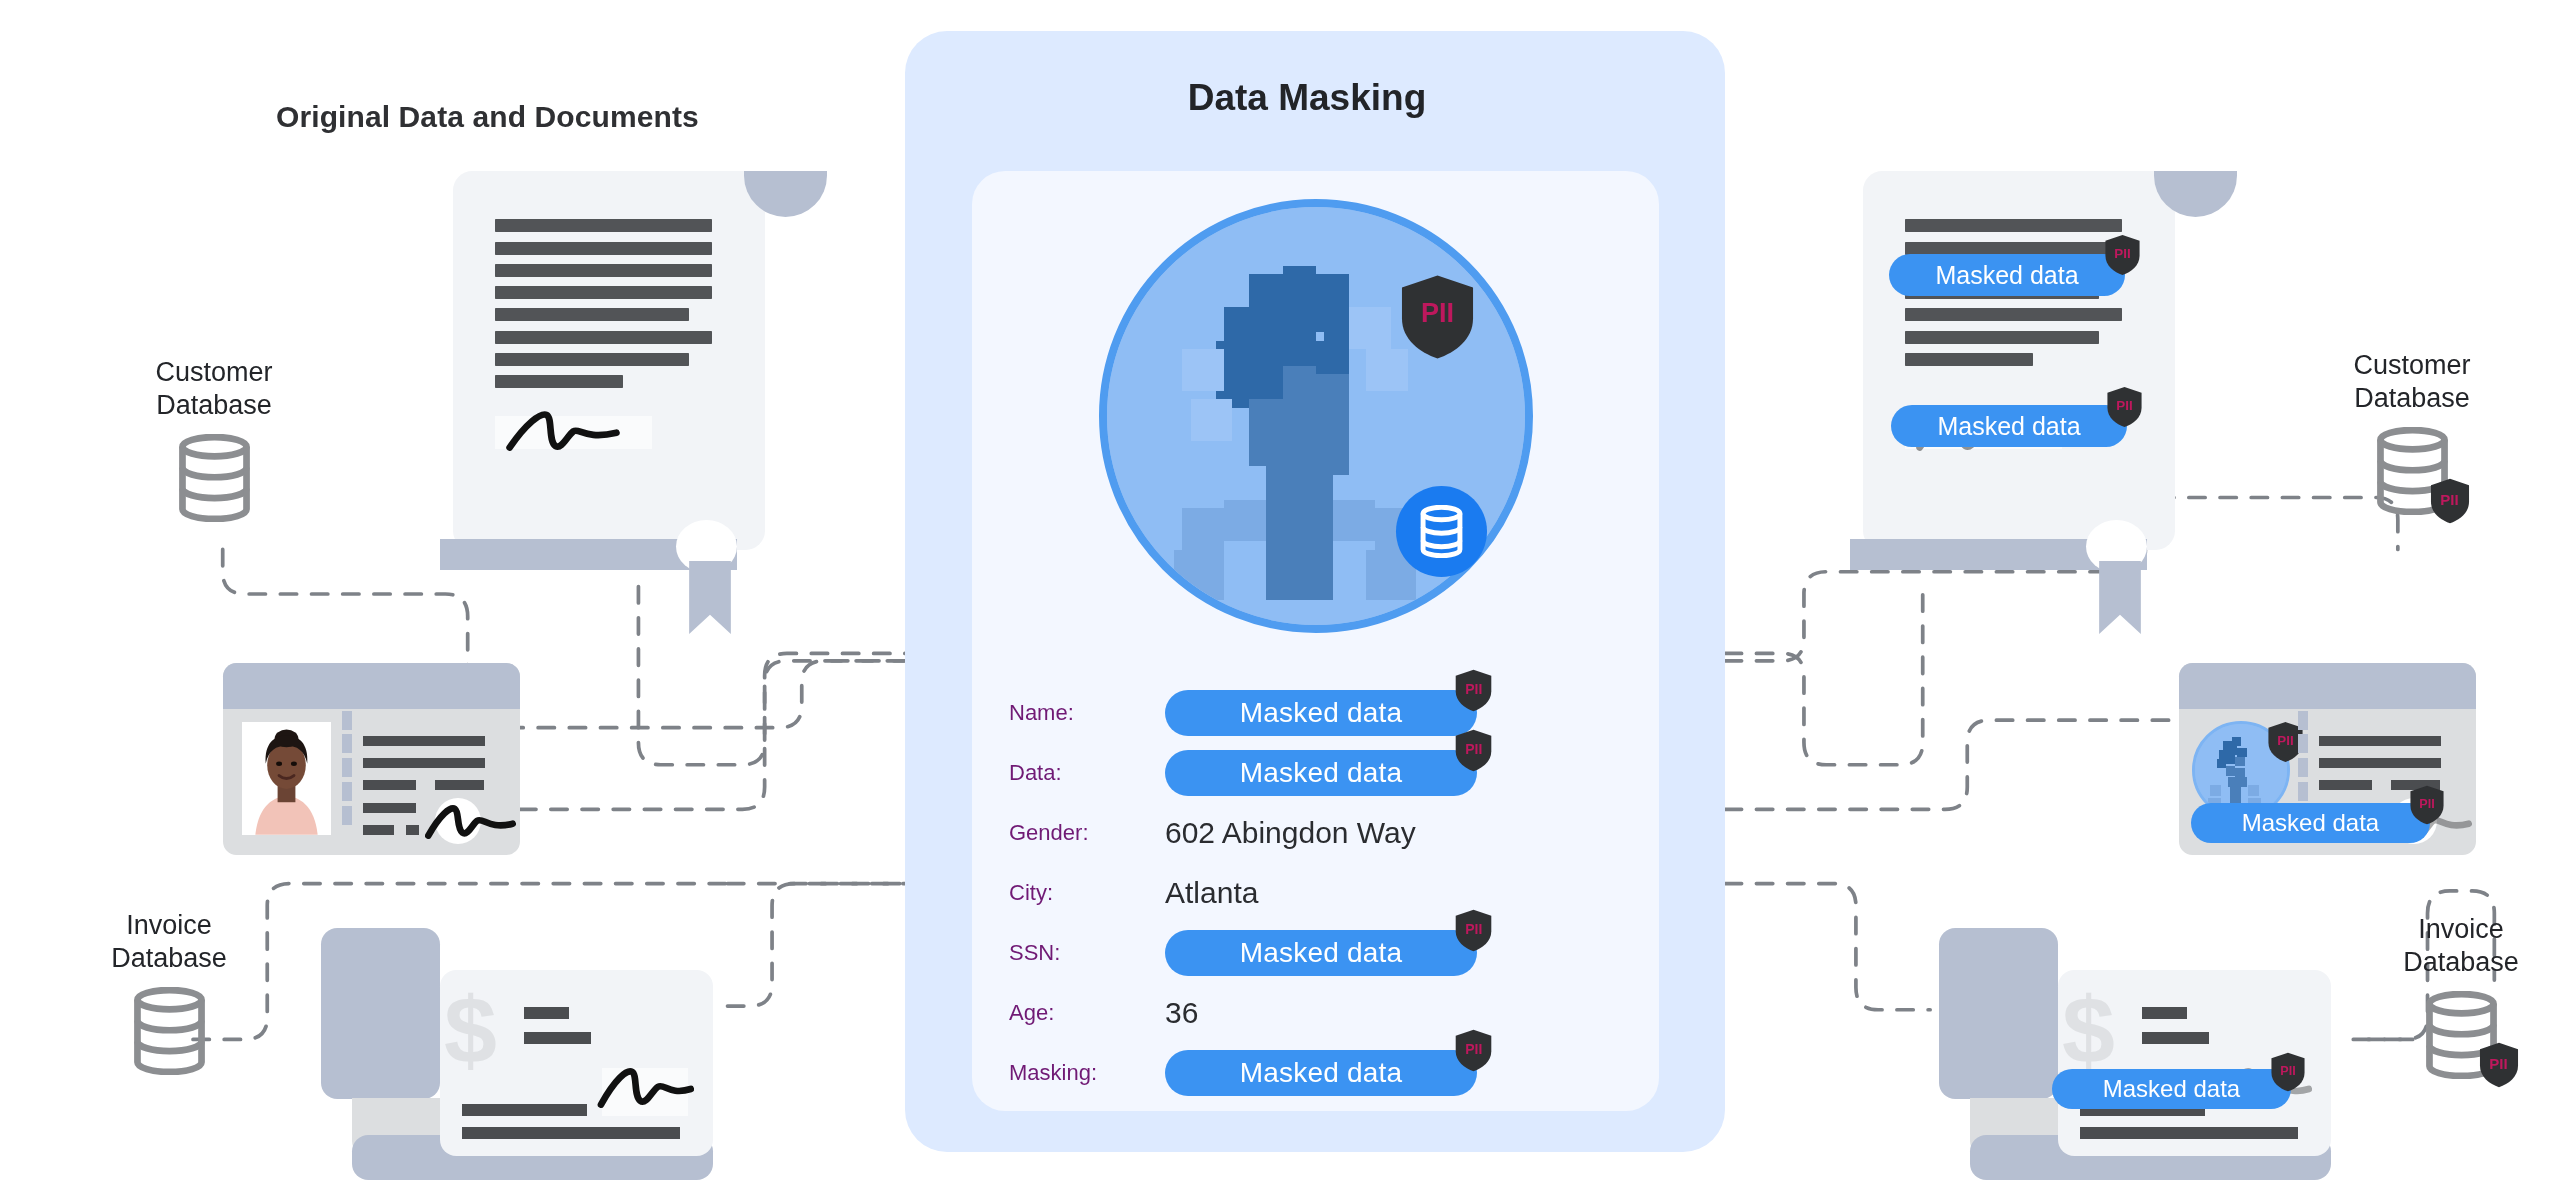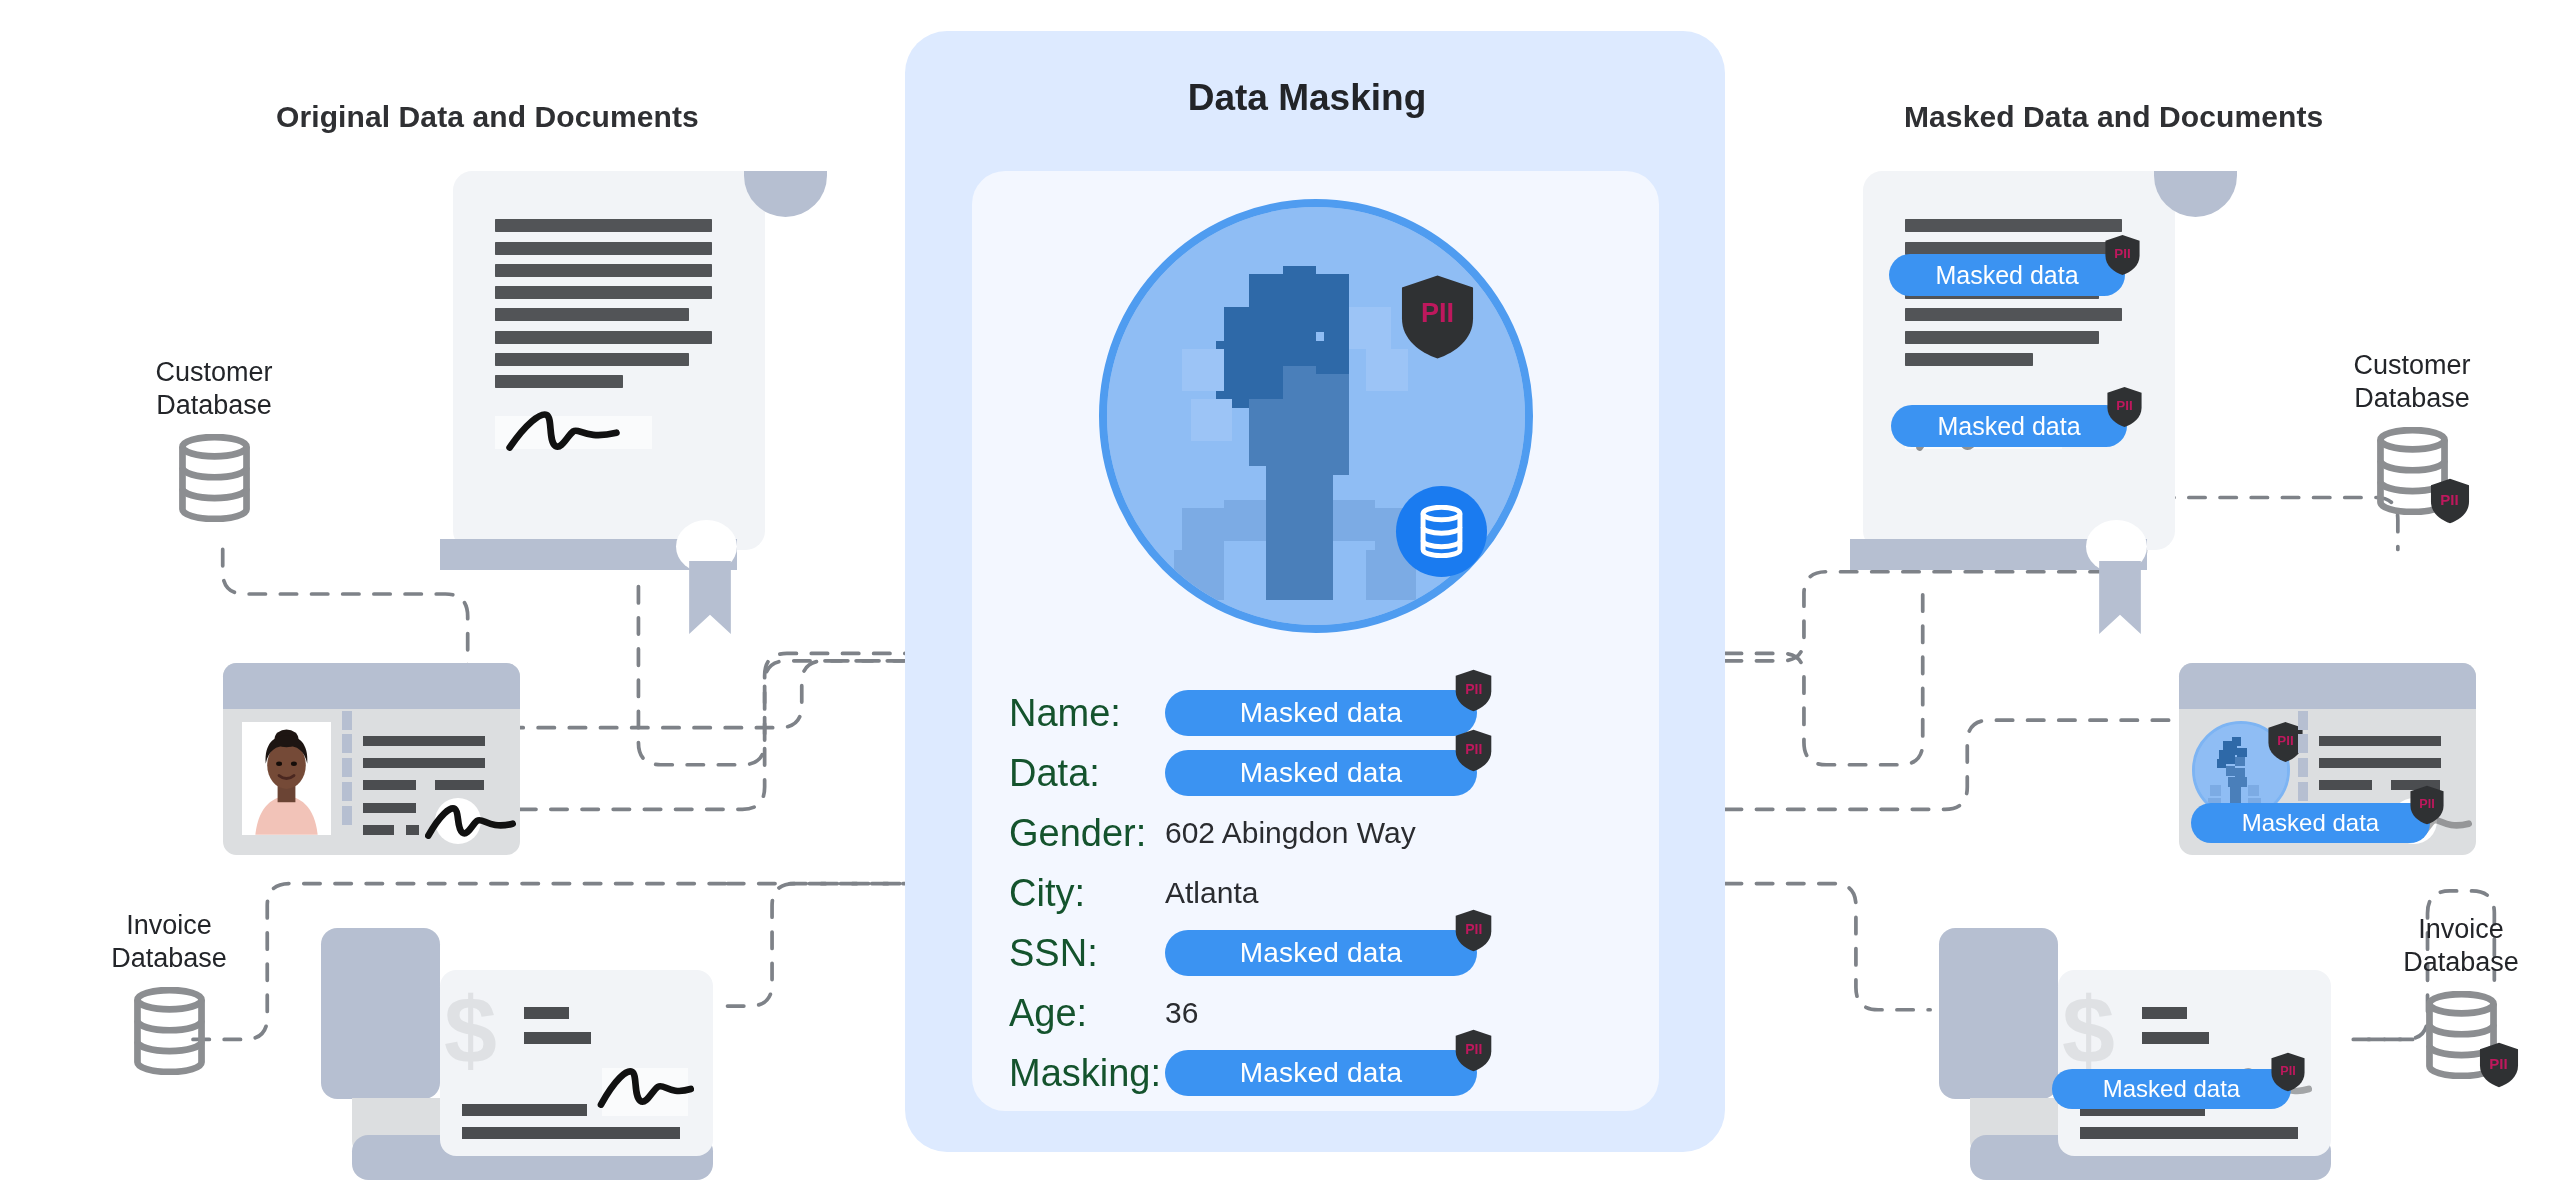--- a/index.html
+++ b/index.html
@@ -81,21 +81,21 @@
 
   
   #fields { position: absolute; left: 37px; top: 512px; width: 624px; }
   .frow {
     position: relative;
     height: 60px;
     display: flex; align-items: center;
   }
   .flabel {
     width: 156px; flex: 0 0 156px;
-    font-size: 38px; color: #14532d;
+    font-size: 22px; color: #701a75;
   }
   .fval {
     font-size: 30px; color: #2a2c30; white-space: nowrap;
   }
   .masked-wrap { position: relative; width: 312px; height: 46px; }
   .under-val {
     position: absolute; left: 16.3px; top: 50%;
     transform: translateY(-50%);
     font-size: 30px; color: #63a7f3; white-space: nowrap;
     opacity: .75;
@@ -194,21 +194,20 @@
     <path d="M2324 880 L2400 880 Q2430 880 2430 910 L2430 1000 Q2430 1030 2460 1030 L2560 1030 Q2590 1030 2590 1000 L2590 800"></path>
 
     <path d="M2324 1090 L2620 1090 Q2650 1090 2650 1060 L2650 1000 Q2650 970 2680 970 L2930 970"></path>
 
     <path d="M2324 1190 L2470 1190 Q2500 1190 2500 1220 L2500 1330 Q2500 1360 2530 1360 L2600 1360"></path>
     <path d="M3170 1400 L3240 1400 Q3270 1400 3270 1370 L3270 1230 Q3270 1200 3300 1200 L3330 1200 Q3360 1200 3360 1230 L3360 1320"></path>
     <path d="M3190 1400 L3250 1400"></path>
   </svg>
 
   <div class="sec-title" id="title-left">Original Data and Documents</div>
-  <div class="sec-title" id="title-right">Masked Data and Documents</div>
 
   <div class="db-group" style="left:140px; top:356px; width:148px;">
     <div class="db-label">
       <span>Customer</span><br>
       <span>Database</span>
     </div>
     <div class="db-icon-wrap">
       <svg width="73" height="88" viewBox="0 0 98 118">
         <g fill="none" stroke="#8c8e91" stroke-width="9">
           <ellipse cx="49" cy="17" rx="43" ry="13"></ellipse>

